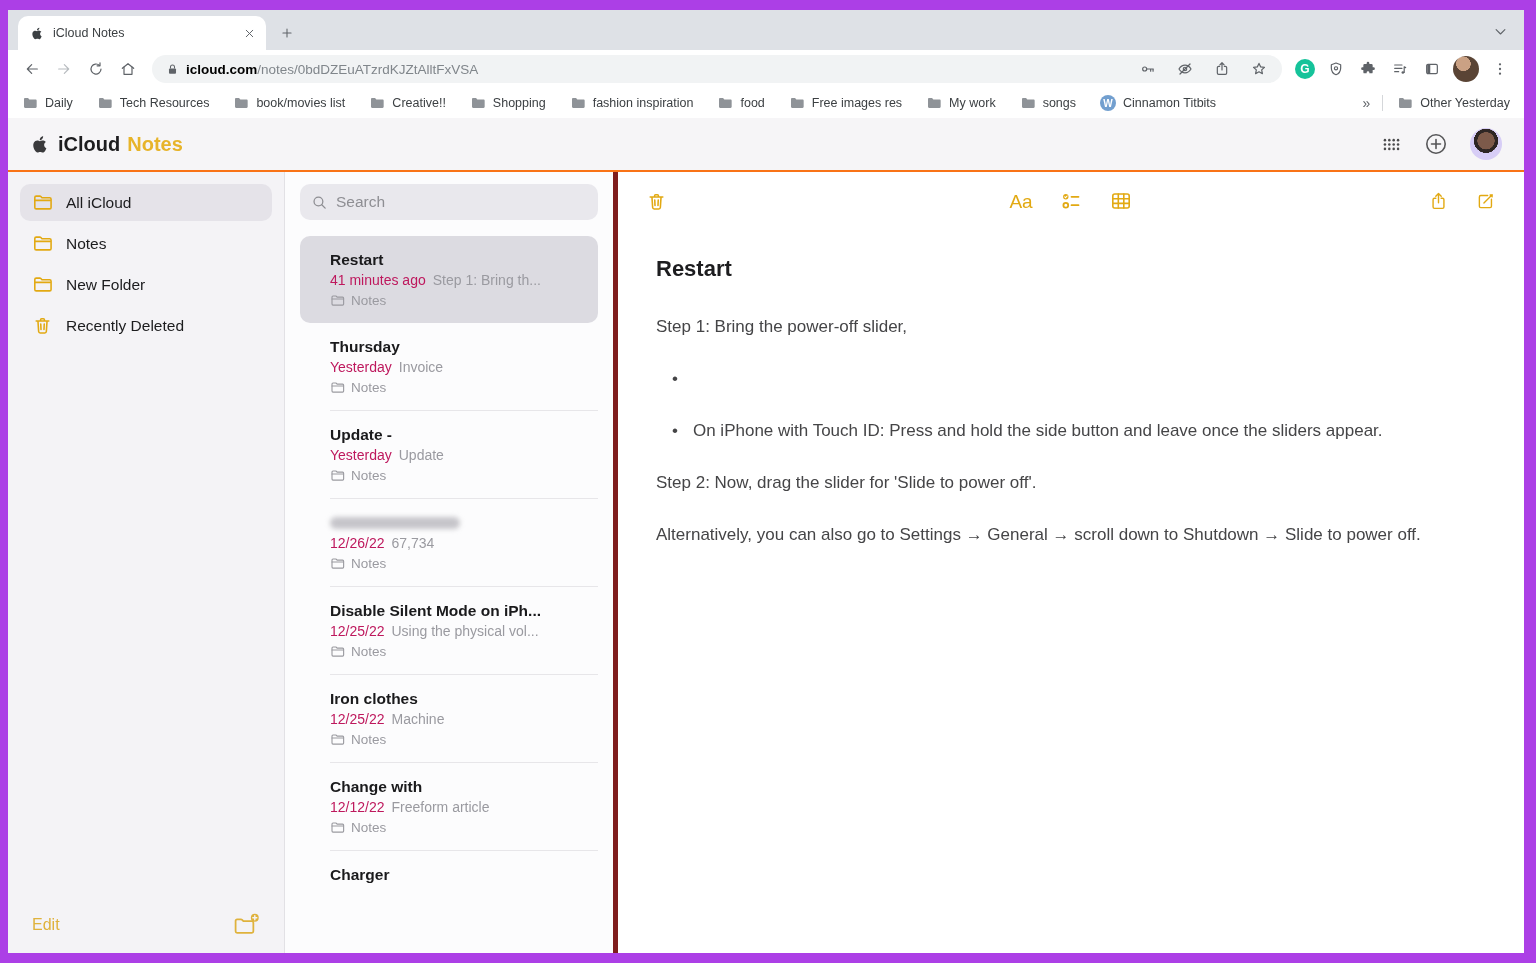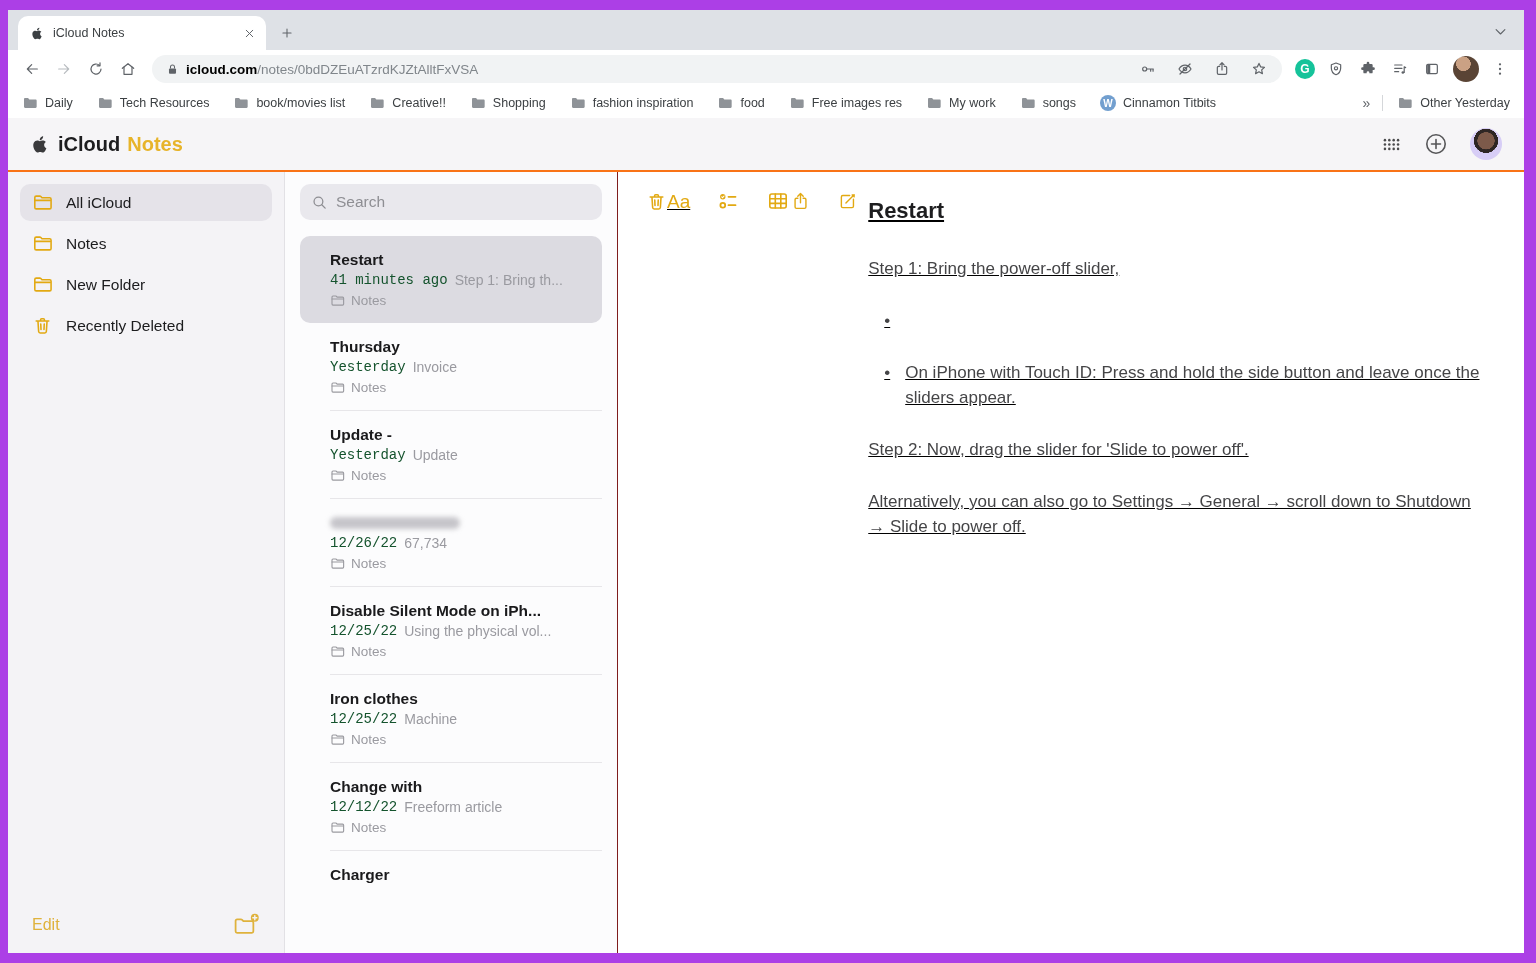--- a/index.html
+++ b/index.html
@@ -65,36 +65,36 @@
   .app { flex:1; display:flex; min-height:0; }
 
   .sidebar { width:277px; background:#f4f3f6; border-right:1px solid #e2e1e5; padding:12px 12px 0; display:flex; flex-direction:column; flex:none; }
   .side-item { display:flex; align-items:center; gap:13px; padding:8px 12px; border-radius:10px; font-size:15.5px; color:#1c1c1e; margin-bottom:4px; }
   .side-item.selected { background:#e5e3e9; }
   .side-icon { width:21px; height:21px; color:#e2a912; }
   .sidebar-footer { margin-top:auto; display:flex; align-items:center; justify-content:space-between; padding:14px 12px 16px; }
   .edit-label { font-size:16px; color:#dfb23c; }
   .newfolder-icon { width:27px; height:25px; color:#dfb23c; }
 
-  .noteslist { width:333px; background:#fcfcfd; border-right:1px solid #7f1d1d; padding:12px 15px; overflow:hidden; flex:none; }
+  .noteslist { width:333px; background:#fcfcfd; border-right:5px solid #7f1d1d; padding:12px 15px; overflow:hidden; flex:none; }
   .searchbox { height:36px; background:#e9e8ed; border-radius:10px; display:flex; align-items:center; gap:8px; padding:0 11px; margin-bottom:16px; }
   .search-icon { width:17px; height:17px; color:#8e8e93; }
   .search-ph { font-size:15.5px; color:#8e8e93; }
   .note-item { padding:13px 16px 13px 30px; border-radius:10px; }
   .note-item.selected { background:#dcdbe1; }
   .note-title { font-size:15.5px; font-weight:bold; color:#1a1a1c; line-height:21px; white-space:nowrap; overflow:hidden; }
   .note-meta { display:flex; gap:7px; font-size:14px; line-height:21px; white-space:nowrap; overflow:hidden; }
-  .note-date { color:#14532d;font-family:Liberation Mono, monospace; }
+  .note-date { color:#be185d; }
   .note-preview { color:#9a9aa0; overflow:hidden; text-overflow:ellipsis; }
   .note-folderrow { display:flex; align-items:center; gap:6px; font-size:13.5px; color:#9a9aa0; line-height:19px; }
   .nf-icon { width:15px; height:15px; color:#9a9aa0; }
   .list-divider { height:1px; background:#e7e6e9; margin-left:30px; }
   .redacted-bar { width:130px; height:12px; border-radius:6px; background:#c6c5ca; filter:blur(2.5px); margin:5px 0 4px; }
 
-  .editor { flex:1; background:#fff; display:flex; flex-direction:row; min-width:0; padding:0 28px;text-decoration:underline; }
+  .editor { flex:1; background:#fff; display:flex; flex-direction:column; min-width:0; padding:0 28px; }
   .editor-toolbar { height:58px; display:flex; align-items:center; flex:none; }
   .tg-left { flex:1; display:flex; align-items:center; }
   .tg-center { display:flex; align-items:center; gap:26px; }
   .tg-right { flex:1; display:flex; align-items:center; justify-content:flex-end; gap:26px; }
   .tool { color:#e2a912; }
   .tool-trash { width:21px; height:21px; }
   .format-label { font-size:19px; color:#e2a912; line-height:1; }
   .tool-check, .tool-table { width:24px; height:24px; }
   .tool-share, .tool-compose { width:21px; height:21px; }
 

